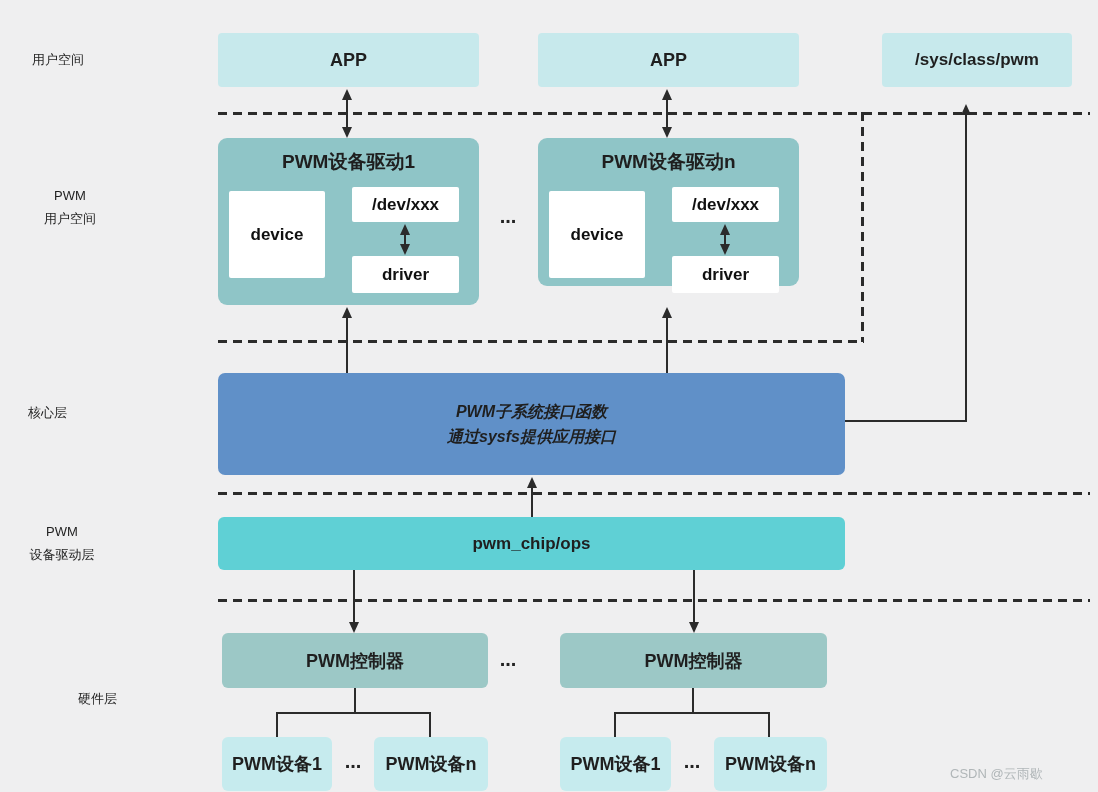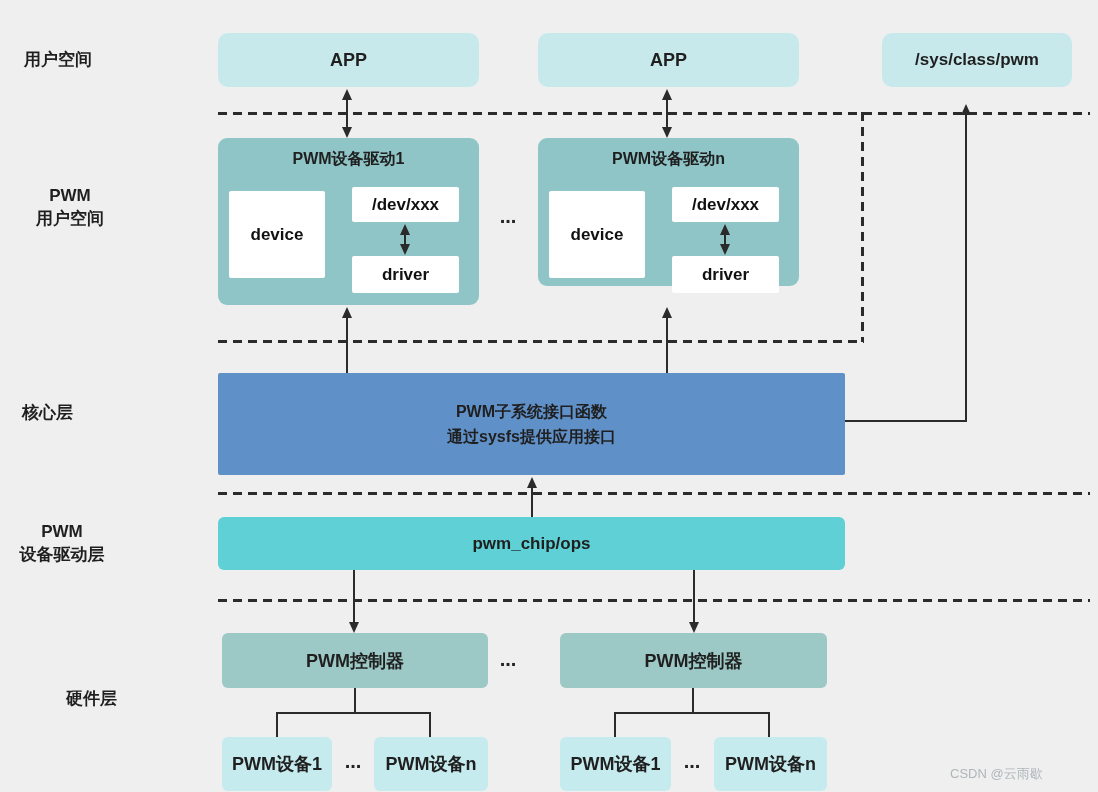--- a/index.html
+++ b/index.html
@@ -4,32 +4,32 @@
 <style>
   :root{
     --bg:#efeff0; --cyan_light:#c7e9ec; --teal_mid:#8fc5c7; --teal_ctrl:#9cc8c6;
     --cyan_dev:#c6ebee; --blue:#6090c8; --turquoise:#5fd0d5; --line:#2b2b2b;
     --text:#1f1f1f; --wm:#b0b6b8;
   }
   html,body{margin:0;padding:0;}
   body{font-family:"Liberation Sans","DejaVu Sans",sans-serif;background:#fff;}
   .stage{position:relative;width:1098px;height:792px;background:var(--bg);overflow:hidden;}
 
-  .lab{position:absolute;font-weight:bold;font-size:17px;color:var(--text);
+  .lab{position:absolute;font-weight:normal;font-size:13px;color:var(--text);
        text-align:center;line-height:23px;white-space:nowrap;}
   .lab span{display:block;}
 
   .bx{position:absolute;display:flex;align-items:center;justify-content:center;
       font-weight:bold;color:var(--text);box-sizing:border-box;}
-  .r1{background:var(--cyan_light);border-radius:10px;font-size:18px;}
+  .r1{background:var(--cyan_light);border-radius:4px;font-size:18px;}
   .drv{background:var(--teal_mid);border-radius:9px;}
-  .drv .ttl{position:absolute;top:11px;left:0;width:100%;text-align:center;font-size:16px;}
+  .drv .ttl{position:absolute;top:11px;left:0;width:100%;text-align:center;font-size:19px;}
   .inner{position:absolute;background:#fff;border-radius:2px;display:flex;
          align-items:center;justify-content:center;font-size:17px;font-weight:bold;color:#111;}
-  .blue{background:var(--blue);border-radius:2px;font-size:16px;line-height:25px;text-align:center;}
+  .blue{background:var(--blue);border-radius:7px;font-size:16px;line-height:25px;text-align:center;font-style:italic;}
   .chip{background:var(--turquoise);border-radius:6px;font-size:17px;}
   .ctrl{background:var(--teal_ctrl);border-radius:6px;font-size:18px;}
   .dev{background:var(--cyan_dev);border-radius:6px;font-size:18px;}
 
   .dots{position:absolute;font-weight:bold;font-size:20px;color:#222;text-align:center;}
 
   .dh{position:absolute;height:2.6px;
       background:repeating-linear-gradient(90deg,var(--line) 0 9px,transparent 9px 15px);}
   .dv{position:absolute;width:2.6px;
       background:repeating-linear-gradient(180deg,var(--line) 0 9px,transparent 9px 15px);}

